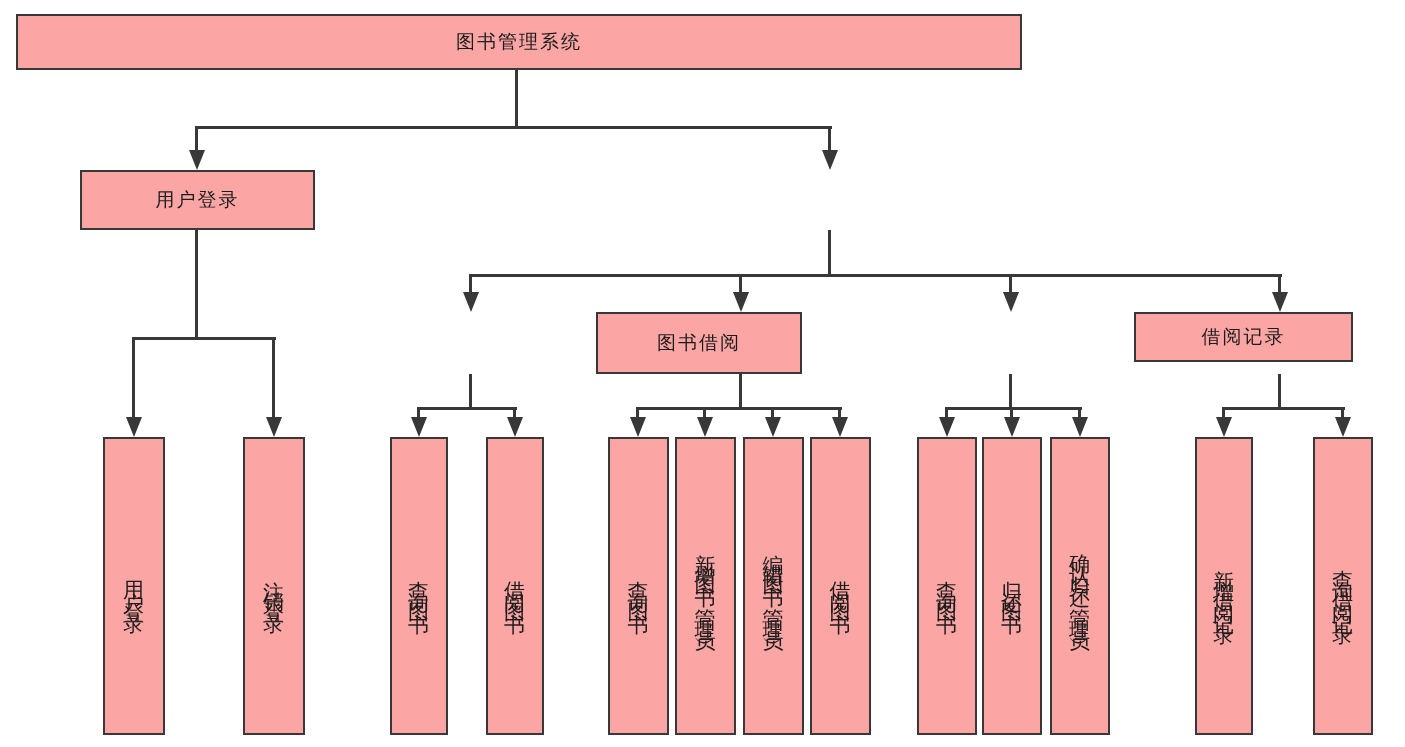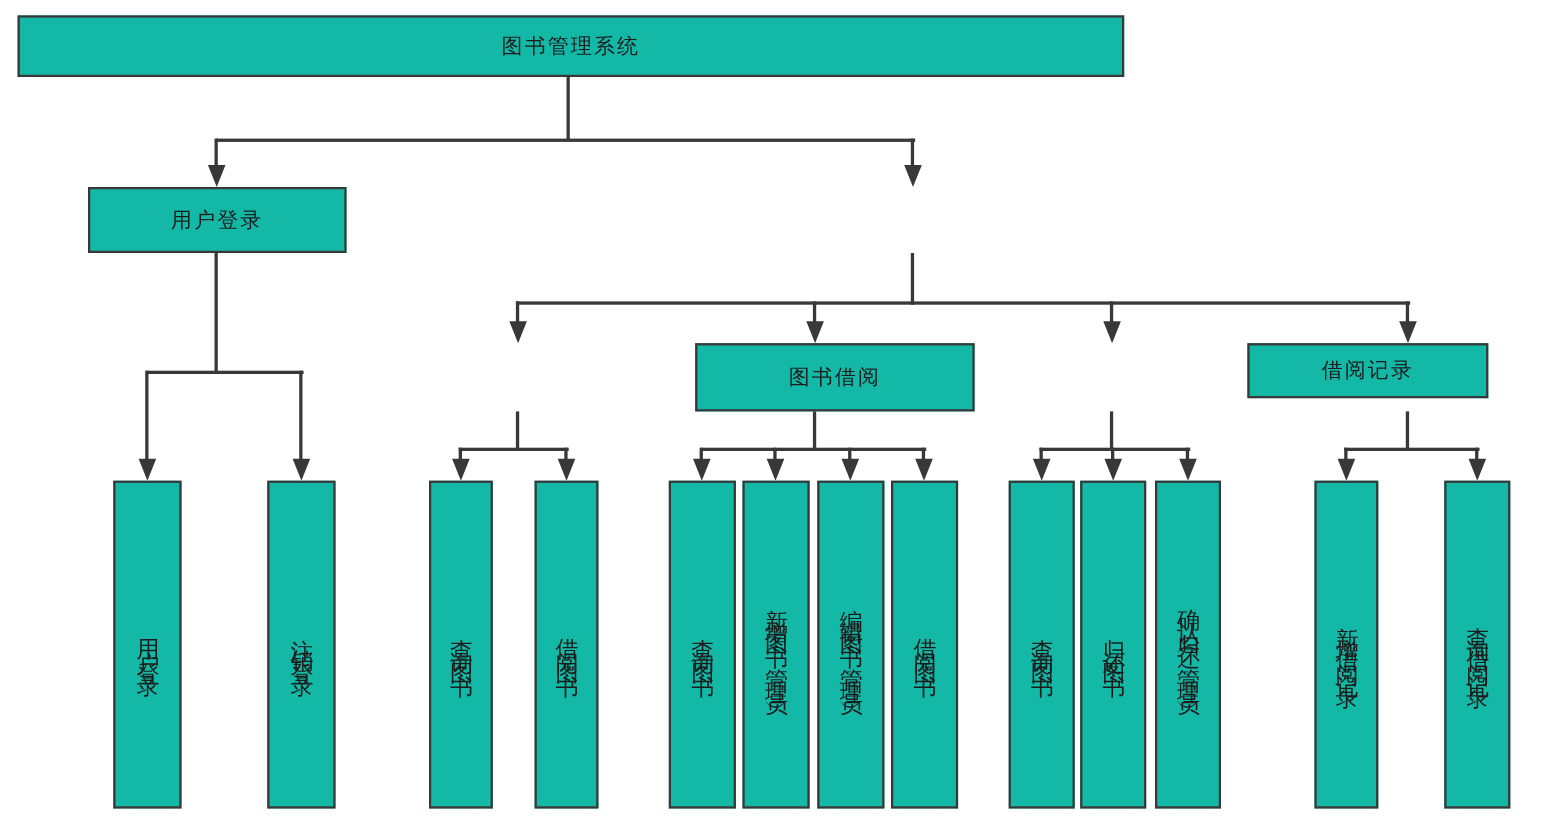--- a/index.html
+++ b/index.html
@@ -1,21 +1,21 @@
 <!DOCTYPE html>
 <html><head>
 <meta charset="utf-8">
 <style>
   html,body{margin:0;padding:0;background:#ffffff;}
   .canvas{
     position:relative;width:1405px;height:747px;background:#ffffff;overflow:hidden;
     font-family:"Liberation Sans", sans-serif;color:#1c1c1c;
   }
   .box{
-    position:absolute;box-sizing:border-box;border:2.5px solid #383838;background:#14b8a6;
+    position:absolute;box-sizing:border-box;border:2.5px solid #383838;background:#fca5a5;
     display:flex;align-items:center;justify-content:center;
   }
   .box.h span{font-size:19px;letter-spacing:2px;white-space:nowrap;}
   .box.v span{
     writing-mode:vertical-rl;text-orientation:mixed;
     font-size:21px;line-height:1;letter-spacing:11px;
   }
   .vline{position:absolute;width:3px;background:#383838;}
   .hline{position:absolute;height:3px;background:#383838;}
   .arrow{
@@ -34,21 +34,21 @@
 <div class="canvas">
 
   <div class="box h" style="left:16px;top:14px;width:1006px;height:56px">
     <span>图书管理系统</span>
   </div>
 
   <div class="box h" style="left:80px;top:170px;width:235px;height:60px">
     <span>用户登录</span>
   </div>
 
-  <div class="box h" style="left:632px;top:312px;width:254px;height:62px">
+  <div class="box h" style="left:596px;top:312px;width:206px;height:62px">
     <span>图书借阅</span>
   </div>
   <div class="box h" style="left:1134px;top:312px;width:219px;height:50px">
     <span>借阅记录</span>
   </div>
 
   <div class="box v" style="left:103px;top:437px;width:62px;height:298px">
     <span>用户登录</span>
   </div>
   <div class="box v" style="left:243px;top:437px;width:62px;height:298px">

